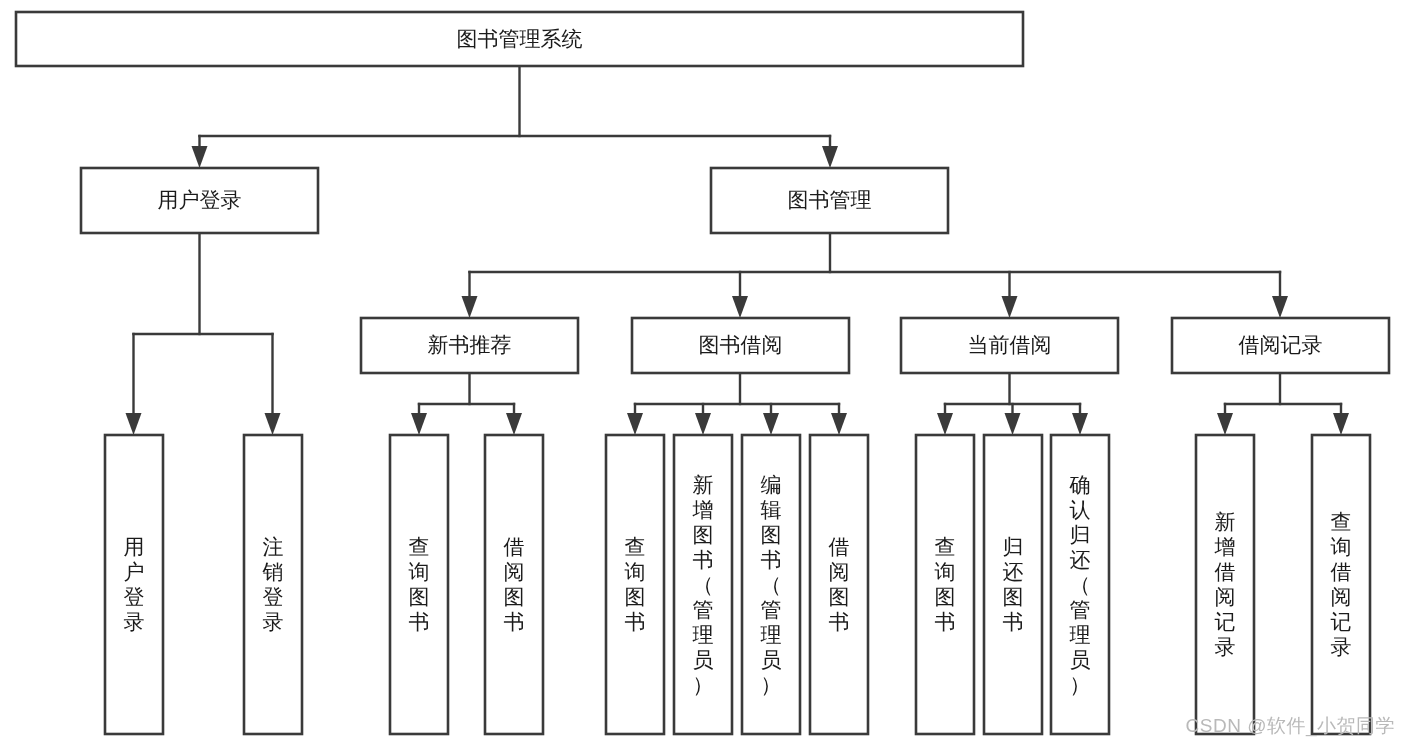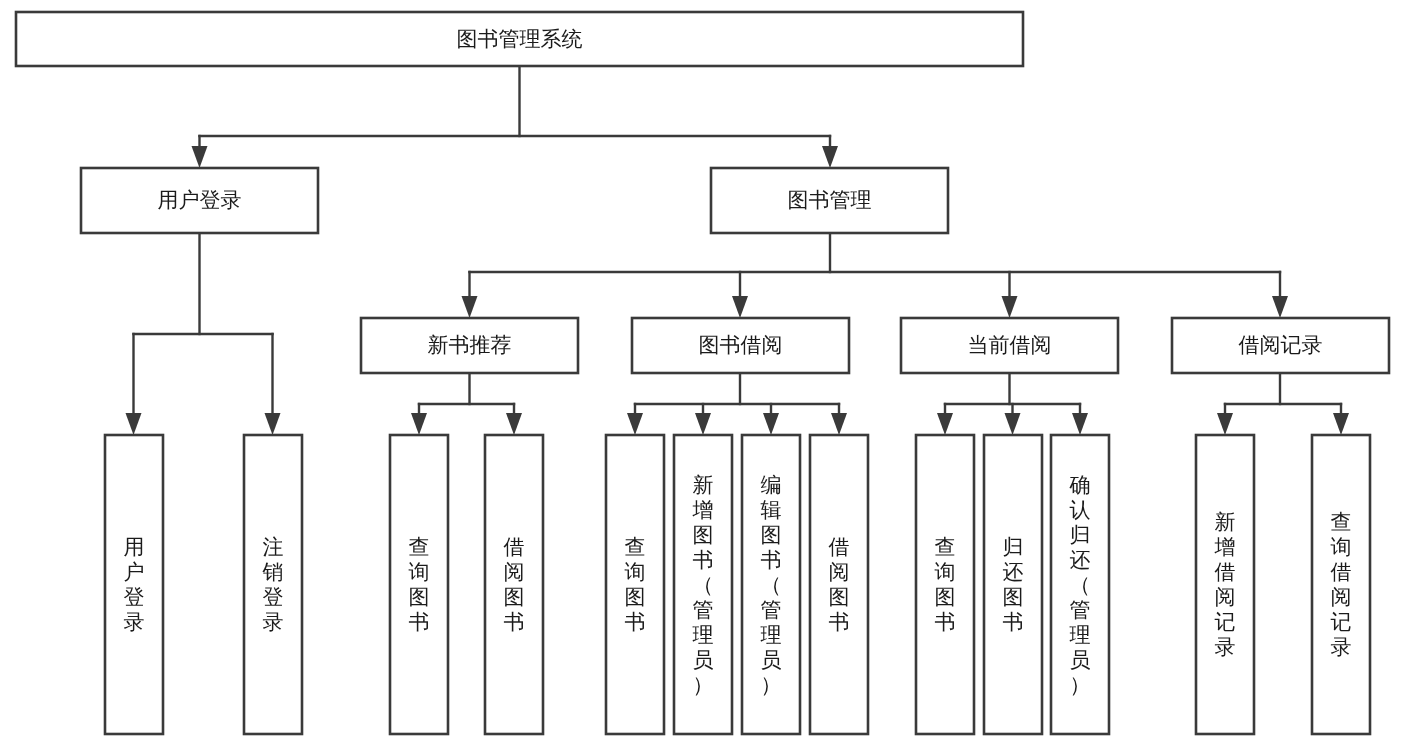--- a/index.html
+++ b/index.html
@@ -239,13 +239,14 @@
       <text class="node-label-v" x="1225" y="435"><tspan x="1225" y="529">新</tspan><tspan x="1225" y="554">增</tspan><tspan x="1225" y="579">借</tspan><tspan x="1225" y="604">阅</tspan><tspan x="1225" y="629">记</tspan><tspan x="1225" y="654">录</tspan></text>
     </g>
 
     <g>
       <rect class="node-box" x="1312" y="435" width="58" height="299"></rect>
       <text class="node-label-v" x="1341" y="435"><tspan x="1341" y="529">查</tspan><tspan x="1341" y="554">询</tspan><tspan x="1341" y="579">借</tspan><tspan x="1341" y="604">阅</tspan><tspan x="1341" y="629">记</tspan><tspan x="1341" y="654">录</tspan></text>
     </g>
 
   </svg>
 
+  <div class="watermark-text">CSDN @软件_小贺同学</div>
 </div>
 
 </body></html>

